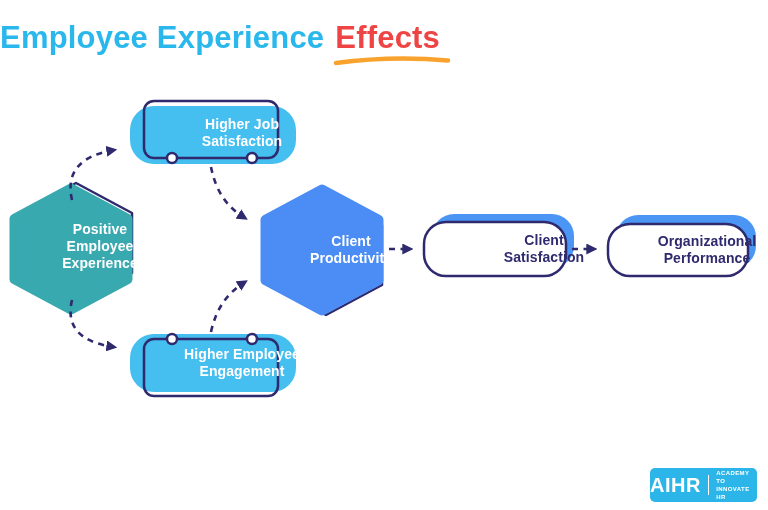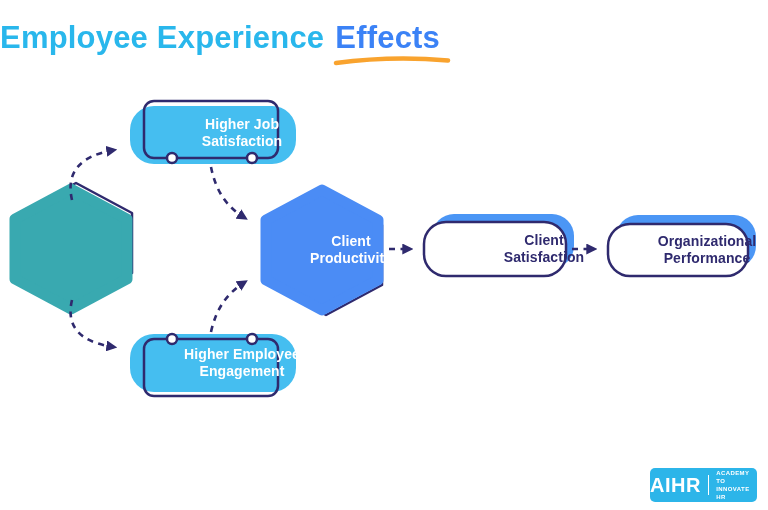--- a/index.html
+++ b/index.html
@@ -7,21 +7,21 @@
     position:relative;width:768px;height:510px;background:#ffffff;overflow:hidden;
     font-family:"Liberation Sans","DejaVu Sans",sans-serif;
   }
   
   .title{
     position:absolute;top:20px;left:0;width:768px;
     display:flex;align-items:baseline;gap:11px;
     font-size:31px;font-weight:bold;letter-spacing:.2px;
   }
   .title-main{color:#29b7ec;}
-  .title-accent{color:#3b82f6;position:relative;display:inline-block;}
+  .title-accent{color:#ef4444;position:relative;display:inline-block;}
   .title-underline{position:absolute;left:-3px;right:-3px;bottom:-10px;height:12px;}
   
   .diagram-svg{position:absolute;top:0;left:0;}
   .node-label{
     position:absolute;text-align:center;font-weight:bold;
     font-size:14px;line-height:17px;letter-spacing:.1px;margin-left:29px;
   }
   .label-light{color:#ffffff;}
   .label-dark{color:#2f2a6e;}
   
@@ -93,20 +93,21 @@
     <g fill="none" stroke="#2f2a6e" stroke-width="2.6" stroke-dasharray="6 5.5">
       <path d="M 72 200 C 66 174 78 156 114 150" marker-end="url(#ah)"></path>
       <path d="M 72 300 C 66 325 78 342 114 347" marker-end="url(#ah)"></path>
       <path d="M 211 167 C 216 192 227 207 245 218" marker-end="url(#ah)"></path>
       <path d="M 211 332 C 216 309 227 293 245 282" marker-end="url(#ah)"></path>
       <path d="M 389 249 L 410 249" marker-end="url(#ah)"></path>
       <path d="M 572 249 L 594 249" marker-end="url(#ah)"></path>
     </g>
   </svg>
 
+  <div class="node-label label-light" style="left:26px;top:221px;width:90px;">Positive Employee Experience</div>
 
   <div class="node-label label-light" style="left:143px;top:116px;width:140px;">Higher Job Satisfaction</div>
 
   <div class="node-label label-light" style="left:138px;top:346px;width:150px;">Higher Employee Engagement</div>
 
   <div class="node-label label-light" style="left:272px;top:233px;width:100px;">Client Productivity</div>
 
   <div class="node-label label-dark" style="left:455px;top:232px;width:120px;">Client Satisfaction</div>
 
   <div class="node-label label-dark" style="left:613px;top:233px;width:130px;">Organizational Performance</div>

